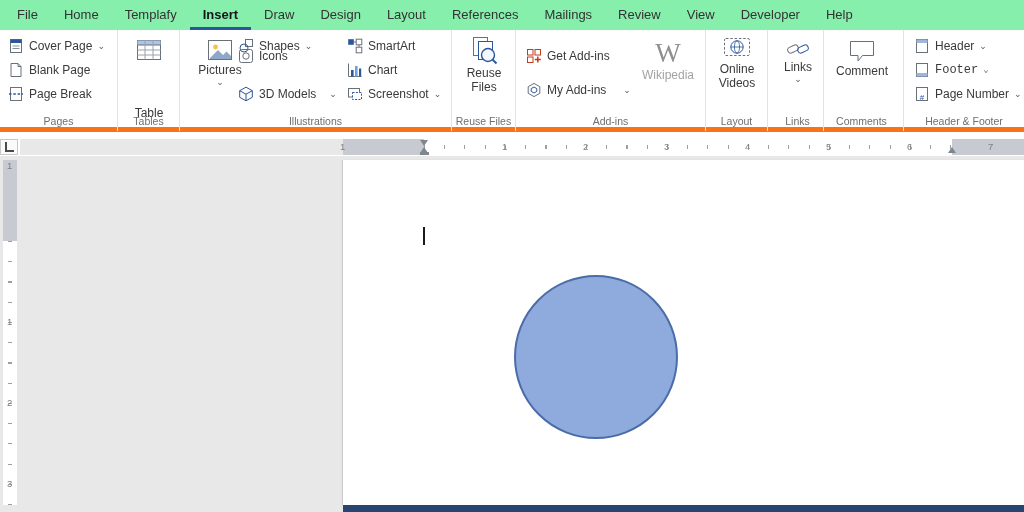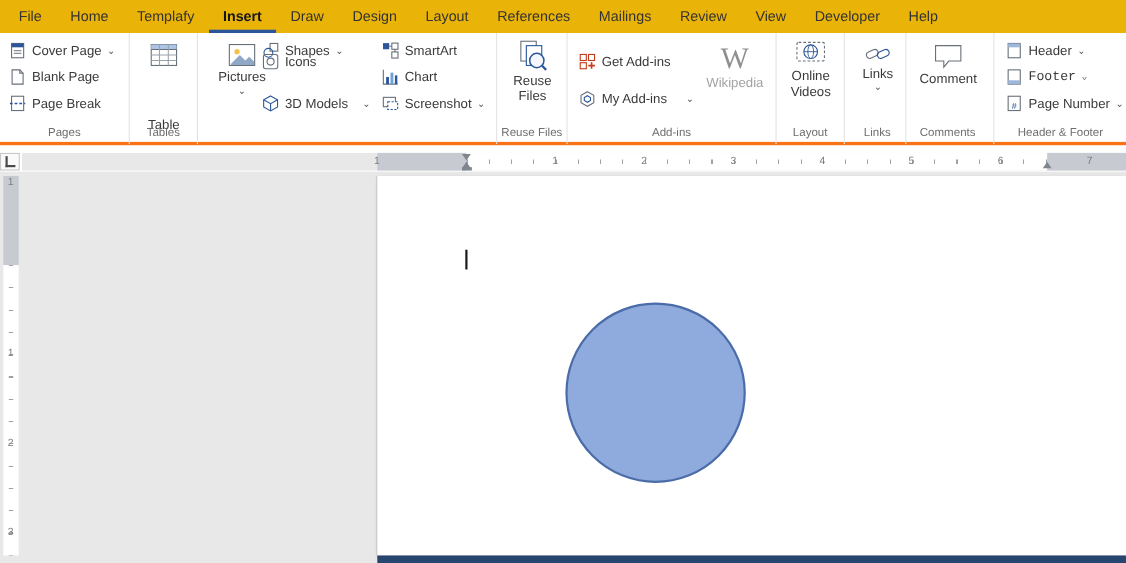--- a/index.html
+++ b/index.html
@@ -1,25 +1,25 @@
 <!DOCTYPE html>
 <html><head>
 <meta charset="utf-8">
 <style>
   html,body{margin:0;padding:0;background:#cfcfcf;}
   .app{position:relative;width:1024px;height:512px;background:#ffffff;overflow:hidden;
        font-family:"Liberation Sans",sans-serif;-webkit-font-smoothing:antialiased;}
 
   
-  .menubar{position:absolute;top:0;left:0;right:0;height:30px;display:flex;align-items:flex-end;padding-left:4px;background:#eab308;}
+  .menubar{position:absolute;top:0;left:0;right:0;height:30px;display:flex;align-items:flex-end;padding-left:4px;background:#86efac;}
   .menu-tab{padding:7px 13px 8px;font-size:13px;color:#333;white-space:nowrap;cursor:default;}
   .menu-tab.active{color:#14151a;font-weight:bold;border-bottom:3px solid #2b579a;padding-bottom:5px;margin-top:27px;}
 
   
-  .ribbon{position:absolute;top:30px;left:0;right:0;height:102px;background:#fff;border-bottom:3px solid #f97316;box-sizing:border-box;}
+  .ribbon{position:absolute;top:30px;left:0;right:0;height:102px;background:#fff;border-bottom:5px solid #f97316;box-sizing:border-box;}
   .group{position:absolute;top:0;height:101px;border-right:1px solid #e3e3e3;box-sizing:border-box;}
   .group-label{position:absolute;bottom:4px;left:0;right:0;text-align:center;font-size:10.5px;color:#6e6e6e;white-space:nowrap;}
   .small-btn{position:absolute;display:flex;align-items:center;gap:5px;height:20px;font-size:12px;color:#3a3a3a;white-space:nowrap;cursor:default;}
   .big-btn{position:absolute;display:flex;flex-direction:column;align-items:center;gap:1px;font-size:12px;color:#3a3a3a;text-align:center;line-height:13px;cursor:default;}
   .chev{font-size:9px;color:#5a5a5a;line-height:1;}
   .wiki-glyph{font-family:"Liberation Serif",serif;font-size:27px;line-height:30px;color:#8f8f8f;}
   .disabled-label{color:#a3a3a3;}
   svg{display:block;flex:none;}
 
   
@@ -172,20 +172,21 @@
         <span>Chart</span>
       </div>
       <div class="small-btn" style="top:54px;left:167px;">
         <svg width="16" height="16" viewBox="0 0 16 16">
             <rect x="1.5" y="2.5" width="11" height="8.5" fill="#fff" stroke="#68707a"></rect>
             <rect x="5.5" y="6.5" width="9" height="7" fill="#fff" stroke="#2b579a" stroke-dasharray="2 1.4"></rect>
           </svg>
         <span>Screenshot</span>
         <span class="chev">⌄</span>
       </div>
+      <div class="group-label">Illustrations</div>
     </div>
 
     <div class="group" style="left:452px;width:64px;">
       <div class="big-btn" style="top:6px;left:10px;width:44px;">
         <svg width="30" height="30" viewBox="0 0 30 30">
             <rect x="4.5" y="1.5" width="14" height="18" fill="#fff" stroke="#68707a"></rect>
             <rect x="9.5" y="5.5" width="14" height="18" fill="#fff" stroke="#2b579a"></rect>
             <circle cx="19" cy="19" r="6.5" fill="#f4f8fd" stroke="#2b579a" stroke-width="1.4"></circle>
             <line x1="23.6" y1="23.6" x2="27.5" y2="27.5" stroke="#2b579a" stroke-width="2"></line>
           </svg>

